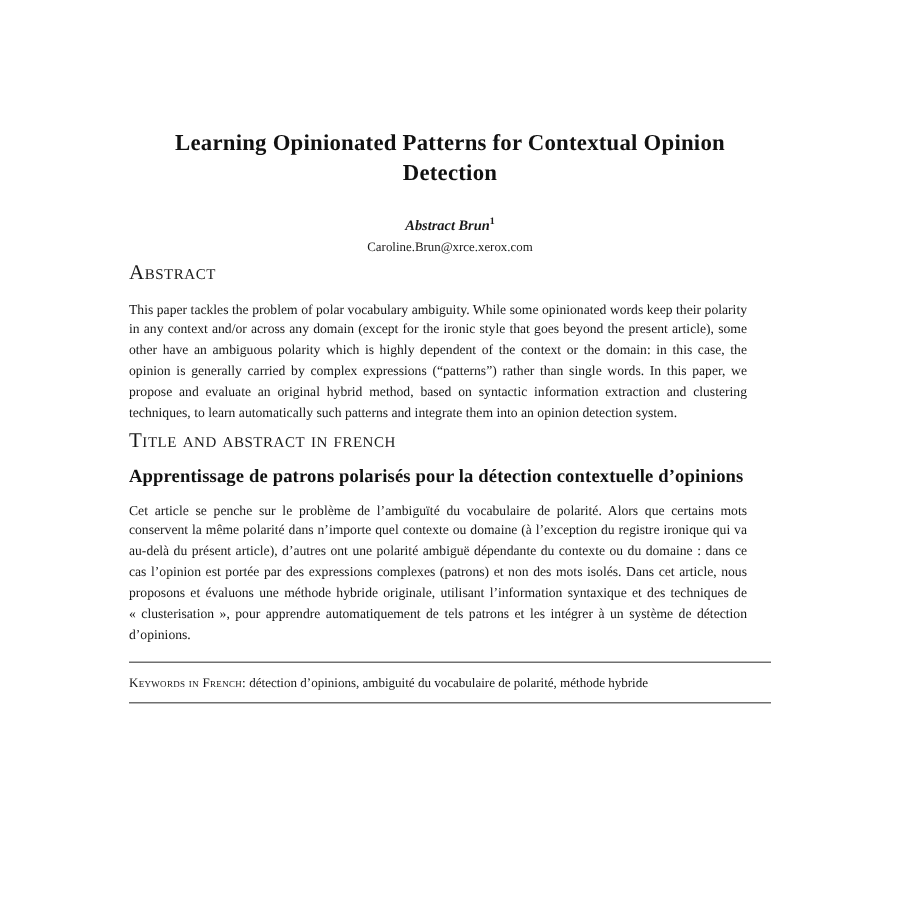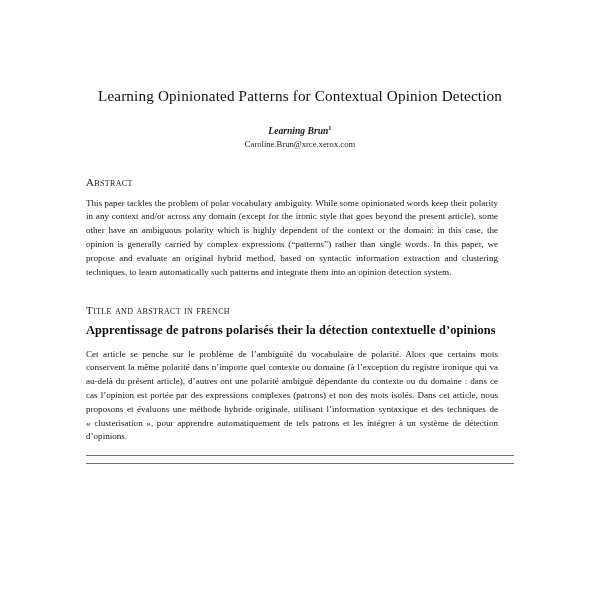--- a/index.html
+++ b/index.html
@@ -27,21 +27,21 @@
     left: 86px;
     top: 0;
     width: 428px;
   }
 
   
   .doc-title {
     margin: 0;
     padding-top: 86px;
     font-size: 15.2px;
-    font-weight: normal;
+    font-weight: bold;
     text-align: center;
     line-height: 1.32;
     letter-spacing: 0.15px;
     color: #111111;
   }
 
   .author-block {
     margin-top: 17px;
     text-align: center;
   }
@@ -66,22 +66,22 @@
     margin-right: 5px;
   }
   .author-email {
     font-size: 8.6px;
     line-height: 1.5;
     color: #1a1a1a;
   }
 
   
   .section-label {
-    margin-top: 25px;
-    font-size: 11px;
+    margin-top: 4px;
+    font-size: 14px;
     font-variant: small-caps;
     letter-spacing: 0.35px;
     color: #1a1a1a;
     text-transform: lowercase;
   }
   .section-label::first-letter {
     text-transform: uppercase;
   }
 
   
@@ -139,35 +139,37 @@
 </style>
 </head>
 <body>
 
 <div class="page">
   <div class="content">
 
     <h1 class="doc-title">Learning Opinionated Patterns for Contextual Opinion Detection</h1>
 
     <div class="author-block">
-      <div class="author-name"><span>Learning Brun</span><sup>1</sup></div>
+      <div class="author-name"><span>Abstract Brun</span><sup>1</sup></div>
       <div class="author-email">Caroline.Brun@xrce.xerox.com</div>
     </div>
 
     <div class="section-label">Abstract</div>
 
     <p class="abstract-para">This paper tackles the problem of polar vocabulary ambiguity. While some opinionated words keep their polarity in any context and/or across any domain (except for the ironic style that goes beyond the present article), some other have an ambiguous polarity which is highly dependent of the context or the domain: in this case, the opinion is generally carried by complex expressions (“patterns”) rather than single words. In this paper, we propose and evaluate an original hybrid method, based on syntactic information extraction and clustering techniques, to learn automatically such patterns and integrate them into an opinion detection system.</p>
 
     <div class="section-label">Title and abstract in French</div>
 
-    <h2 class="fr-title">Apprentissage de patrons polarisés their la détection contextuelle d’opinions</h2>
+    <h2 class="fr-title">Apprentissage de patrons polarisés pour la détection contextuelle d’opinions</h2>
 
     <p class="abstract-para">Cet article se penche sur le problème de l’ambiguïté du vocabulaire de polarité. Alors que certains mots conservent la même polarité dans n’importe quel contexte ou domaine (à l’exception du registre ironique qui va au-delà du présent article), d’autres ont une polarité ambiguë dépendante du contexte ou du domaine : dans ce cas l’opinion est portée par des expressions complexes (patrons) et non des mots isolés. Dans cet article, nous proposons et évaluons une méthode hybride originale, utilisant l’information syntaxique et des techniques de «&nbsp;clusterisation&nbsp;», pour apprendre automatiquement de tels patrons et les intégrer à un système de détection d’opinions.</p>
 
     <div class="rule rule-top"></div>
 
     <div class="keywords-block">
+      <div class="kw-line justified"><span class="kw-label">Keywords in French:</span>
+        <span>détection d’opinions, ambiguité du vocabulaire de polarité, méthode hybride</span></div>
     </div>
 
     <div class="rule rule-bottom"></div>
 
   </div>
 </div>
 
 </body></html>

